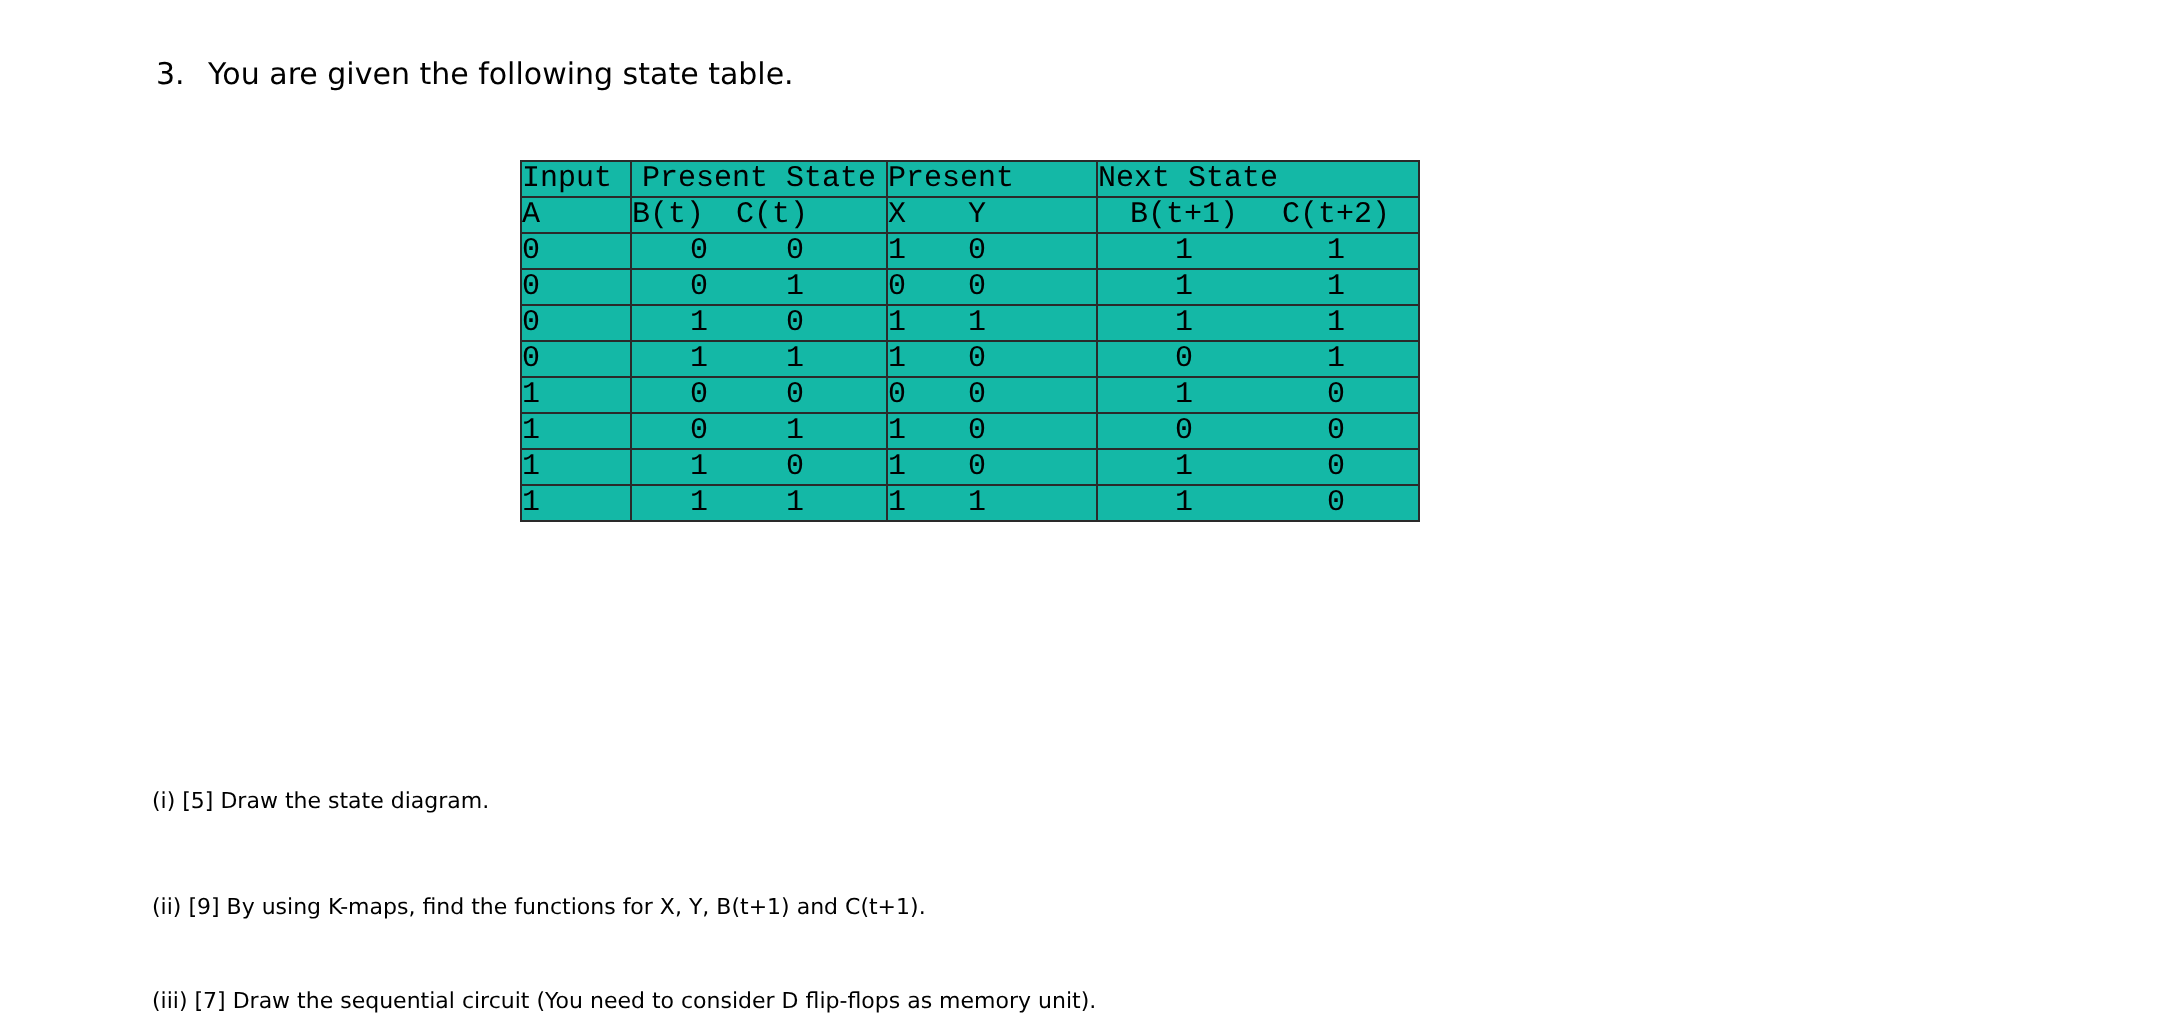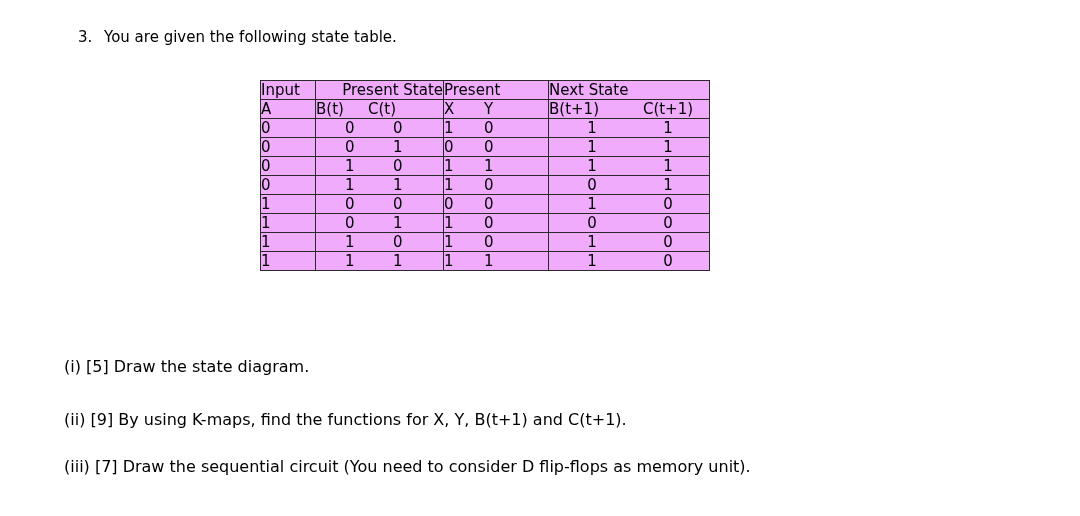--- a/index.html
+++ b/index.html
@@ -30,64 +30,66 @@
   .q-num {
     display: inline-block;
     width: 26px;
   }
   table.state-table {
     position: absolute;
     left: 260px;
     top: 80px;
     border-collapse: collapse;
     font-size: 15px;
-    background: #f0abfc;
+    background: #14b8a6;
+    font-family: Liberation Mono, monospace;
   }
   table.state-table td {
     border: 1px solid #2a2a2a;
     padding: 0;
     vertical-align: middle;
   }
   
   .c-in   { width: 54px;  padding: 2px 0 2px 7px; }
   .c-ps   { width: 106px; padding: 2px 0 2px 7px; }
   .c-out  { width: 104px; padding: 2px 0 2px 7px; }
   .c-ns   { width: 160px; padding: 2px 0 2px 7px; }
 
   .hdr-row td { font-size: 15px; }
 
   
-  .ps-head { text-align: right; padding-right: 4px; }
+  .ps-head { text-align: center; padding-right: 4px; }
   .ns-head { text-align: left; }
 
   .ns-sub { display: flex; }
-  .ns-sub > span:first-child { width: 86px; }
+  .ns-sub > span:first-child { width: 86px; text-align: center; }
   .ns-sub > span:last-child  { width: 66px; text-align: center; }
 
   .ps-sub { display: flex; }
   .ps-sub > span:first-child { width: 52px; text-align: left; }
   .ps-sub > span:last-child  { width: 48px; text-align: left; }
 
   .data-ps { display: flex; }
   .data-ps > span:first-child { width: 48px; text-align: left; padding-left: 29px;}
   .data-ps > span:last-child  { width: 50px; text-align: left; }
 
   .data-out { display: flex; }
   .data-out > span:first-child { width: 40px; text-align: left; }
   .data-out > span:last-child  { width: 50px; text-align: left; }
 
   .data-ns { display: flex; }
   .data-ns > span:first-child { width: 86px; text-align: center; }
   .data-ns > span:last-child  { width: 66px; text-align: center; }
 
   .sub-item {
     position: absolute;
-    left: 64px;
-    font-size: 16px;
+    left: 76px;
+    font-size: 11px;
     white-space: nowrap;
+    margin-top: 37px;
   }
   .sub-i   { top: 357px; }
   .sub-ii  { top: 410px; }
   .sub-iii { top: 457px; }
 </style>
 </head>
 <body>
 
 <div class="page">
 
@@ -113,21 +115,21 @@
       </td>
       <td class="c-out">
         <div class="data-out">
           <span>X</span>
           <span>Y</span>
         </div>
       </td>
       <td class="c-ns">
         <div class="ns-sub">
           <span>B(t+1)</span>
-          <span>C(t+1)</span>
+          <span>C(t+2)</span>
         </div>
       </td>
     </tr>
 
     <tr>
       <td class="c-in">0</td>
       <td class="c-ps">
         <div class="data-ps">
           <span>0</span>
           <span>0</span>

